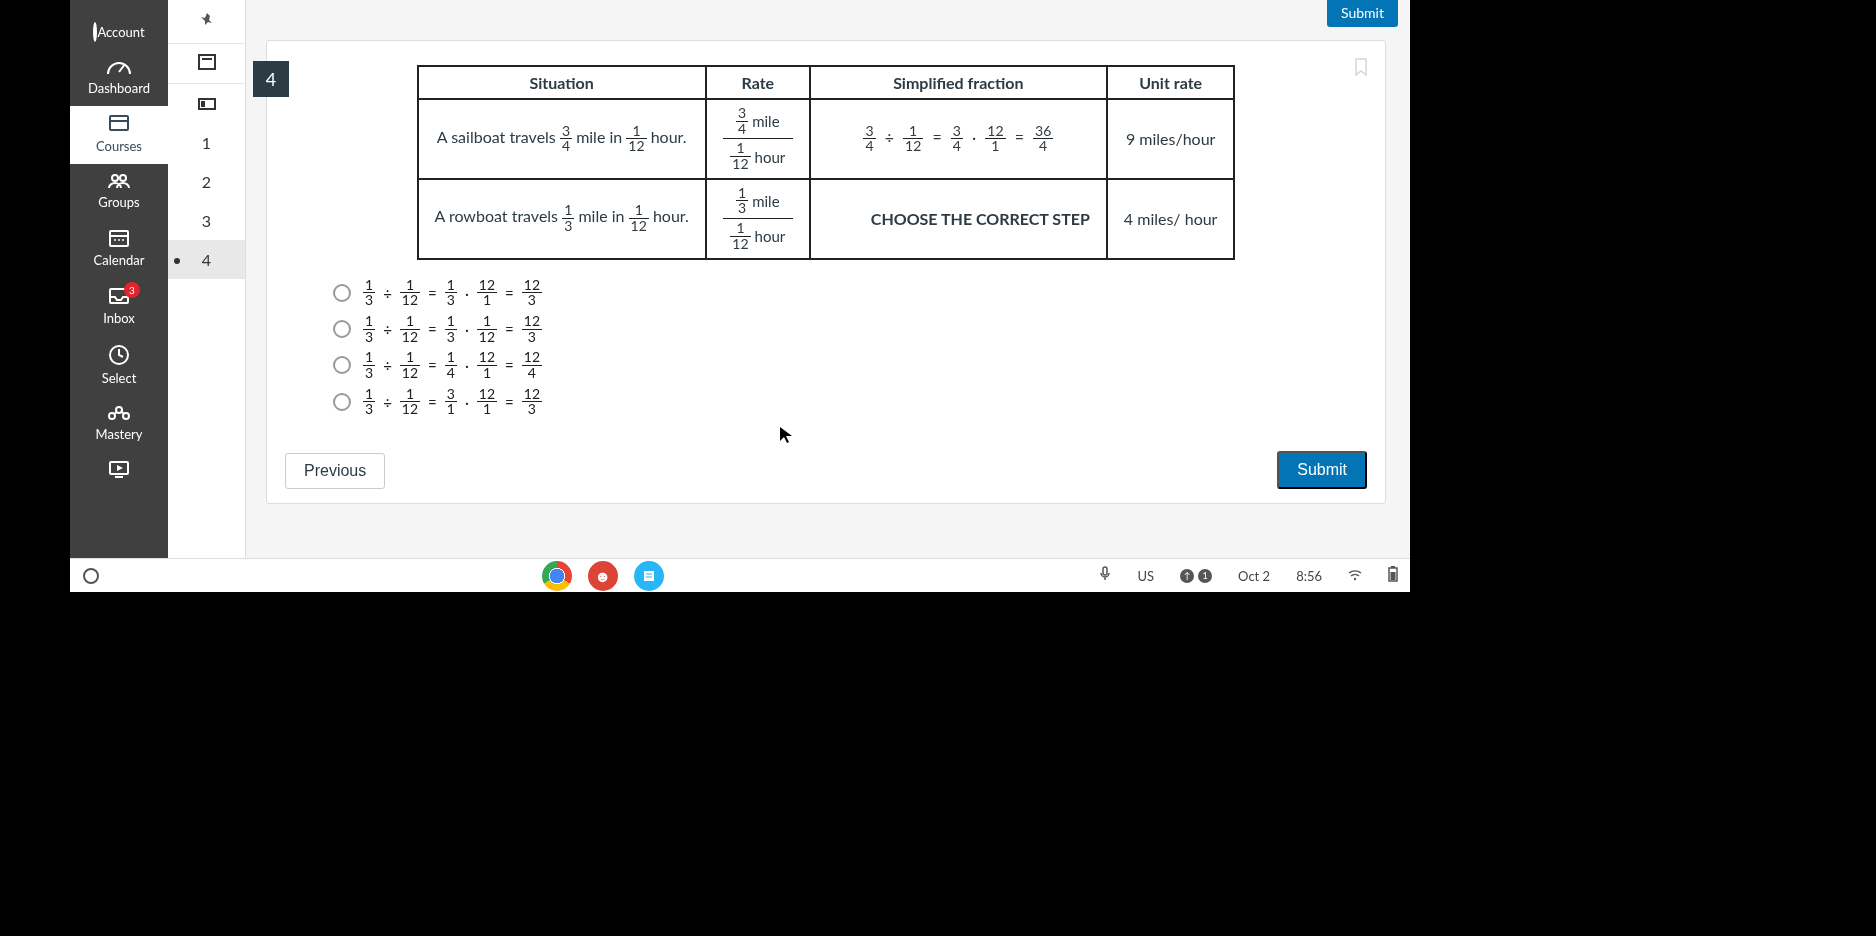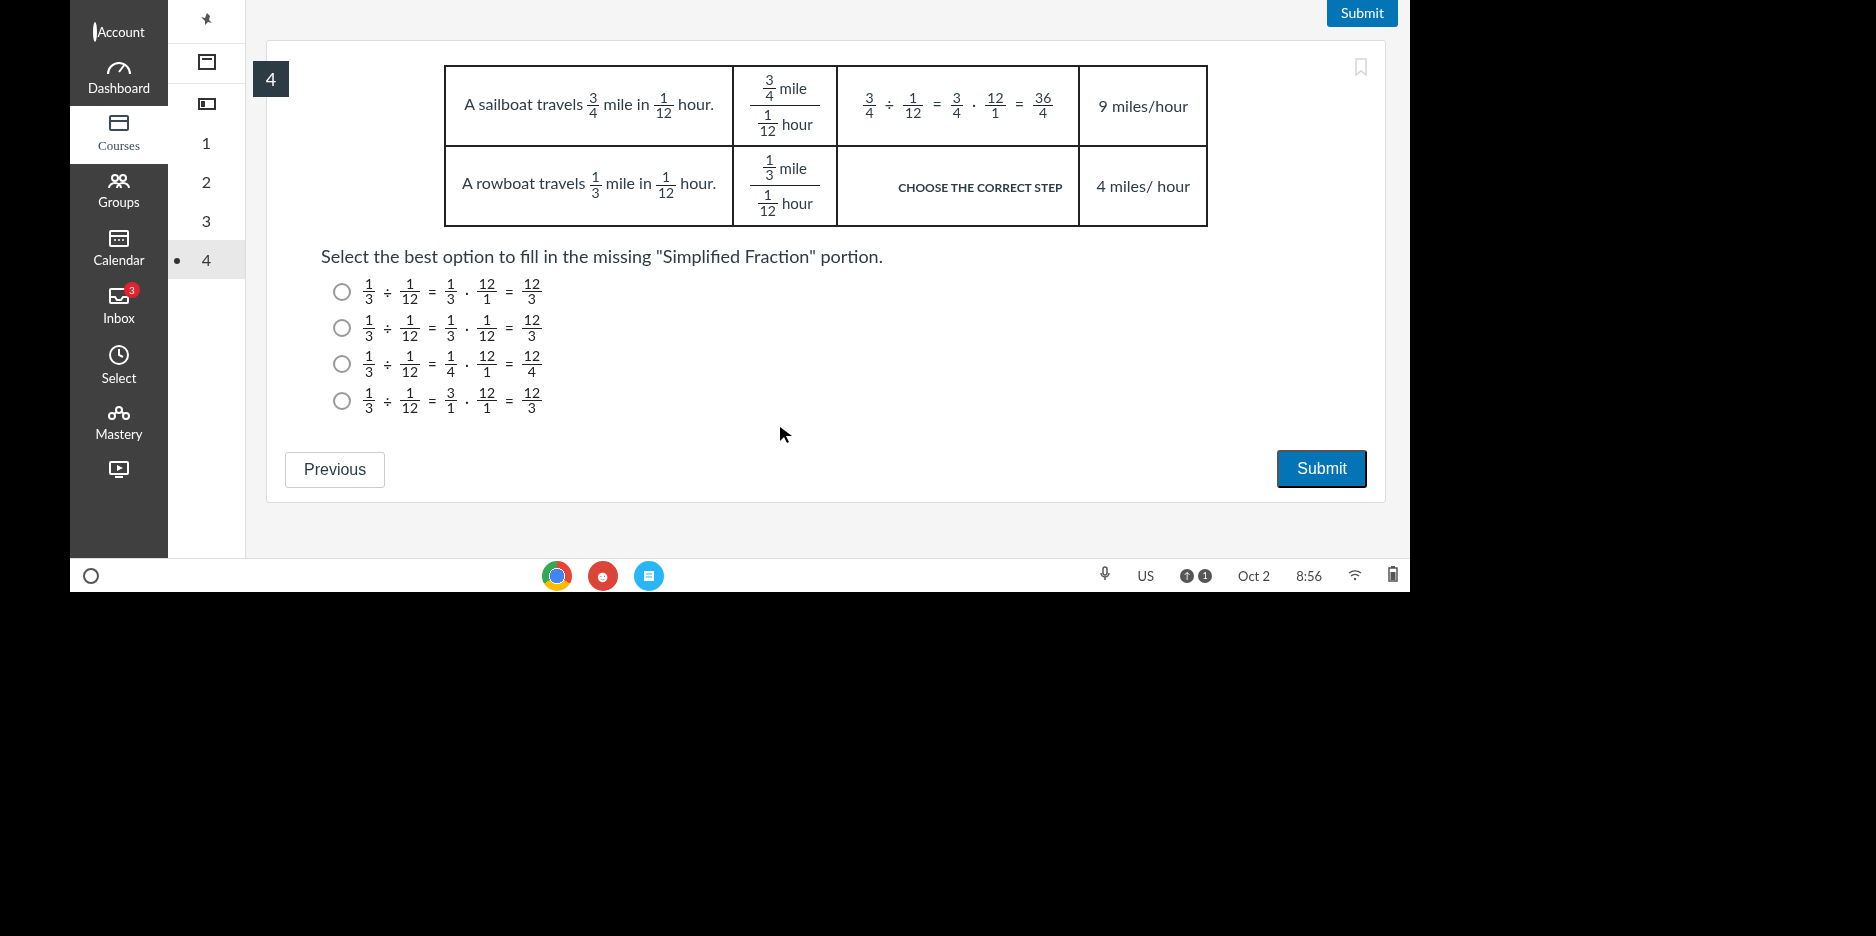--- a/index.html
+++ b/index.html
@@ -28,21 +28,21 @@
   width: 46px; height: 46px; border-radius: 50%;
   border: 2px solid #fff; margin-top: 2px;
   overflow: hidden;
 }
 .canvas-nav .item {
   width: 100%; text-align: center; padding: 8px 0 10px 0;
   font-size: 13px; cursor: pointer;
   position: relative;
 }
 .canvas-nav .item .icon { display:block; margin: 0 auto 4px auto; }
-.canvas-nav .item.active { background:#fff; color:#394B58;font-family:Liberation Serif, serif; }
+.canvas-nav .item.active { background:#fff; color:#394B58; }
 .canvas-nav .item .badge {
   position:absolute; top:4px; right:28px; background:#e0242e; color:#fff;
   border-radius:50%; width:16px; height:16px; font-size:10px; line-height:16px;
 }
 .qnav {
   position:absolute; left:98px; top:0; width:78px; height:560px;
   background:#fff; border-right:1px solid #ddd;
 }
 .qnav .pin {
   width:100%; text-align:center; padding:12px 0; color:#555; cursor:pointer;
@@ -83,21 +83,21 @@
 }
 .rates-table th, .rates-table td {
   border:2px solid #222; padding:6px 16px; font-size:16px;
   text-align:center; color:#2D3B45;
 }
 .rates-table th { font-weight:700; }
 .frac { display:inline-block; vertical-align:middle; text-align:center; line-height:1.05; font-size:14px; }
 .frac .n { display:block; border-bottom:1px solid #222; padding:0 2px; }
 .frac .d { display:block; padding:0 2px; }
 .eq { margin:0 5px; }
-.choose-step { font-weight:700; font-size:12px;margin-left:44px; }
+.choose-step { font-weight:700; font-size:16px;margin-left:44px; }
 .select-line { color:#2D3B45; font-size:18px; margin:10px 0 10px 26px; }
 .options { margin-left:38px; }
 .option { display:flex; align-items:center; margin:6px 0; gap:12px; }
 .radio {
   width:18px; height:18px; border-radius:50%; border:2px solid #999;
   flex-shrink:0; cursor:pointer;
 }
 .opt-math { font-size:15px; color:#222; display:flex; align-items:center; gap:3px; }
 .flag-icon { position:absolute; right:14px; top:16px; opacity:.35; font-size:20px; cursor:pointer; }
 .prev-btn {
@@ -239,20 +239,26 @@
   <div class="content">
     <div class="qnum-badge">4</div>
     <span class="flag-icon">
       <svg width="20" height="20" viewBox="0 0 20 20">
           <path d="M5 2h10v16l-5-4-5 4z" fill="none" stroke="#888" stroke-width="1.5"></path>
         </svg>
     </span>
 
     <table class="rates-table">
       <tbody>
+          <tr>
+        <th>Situation</th>
+        <th>Rate</th>
+        <th>Simplified fraction</th>
+        <th>Unit rate</th>
+      </tr>
       <tr>
         <td>
           <span>A sailboat travels </span>
           <span class="frac"><span class="n">3</span><span class="d">4</span></span>
           <span> mile in </span>
           <span class="frac"><span class="n">1</span><span class="d">12</span></span>
           <span> hour.</span>
         </td>
         <td>
           <div class="rate-stack">
@@ -314,21 +320,20 @@
           </div>
         </td>
         <td>
           <span class="choose-step">CHOOSE THE CORRECT STEP</span>
         </td>
         <td class="unit-cell">4 miles/ hour</td>
       </tr>
     </tbody>
       </table>
 
-    <div class="select-line">Select the best option to fill in the missing "Simplified Fraction" portion.</div>
 
     <div class="options">
       <div class="option">
         <span class="radio"></span>
         <span class="opt-math">
           <span class="frac">
               <span class="n">1</span>
               <span class="d">3</span>
             </span>
             <span class="eq">÷</span>

